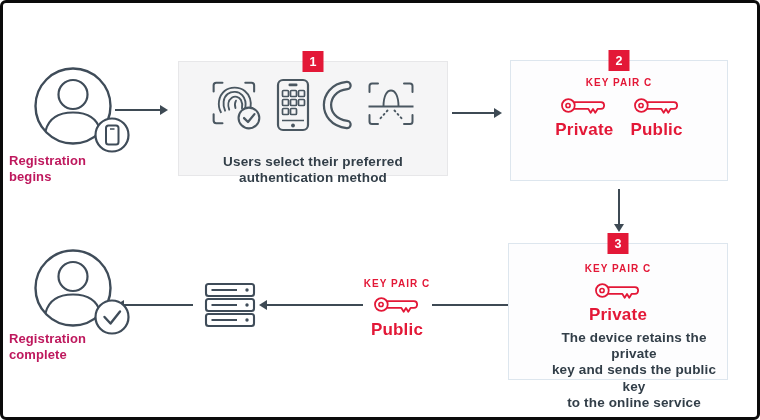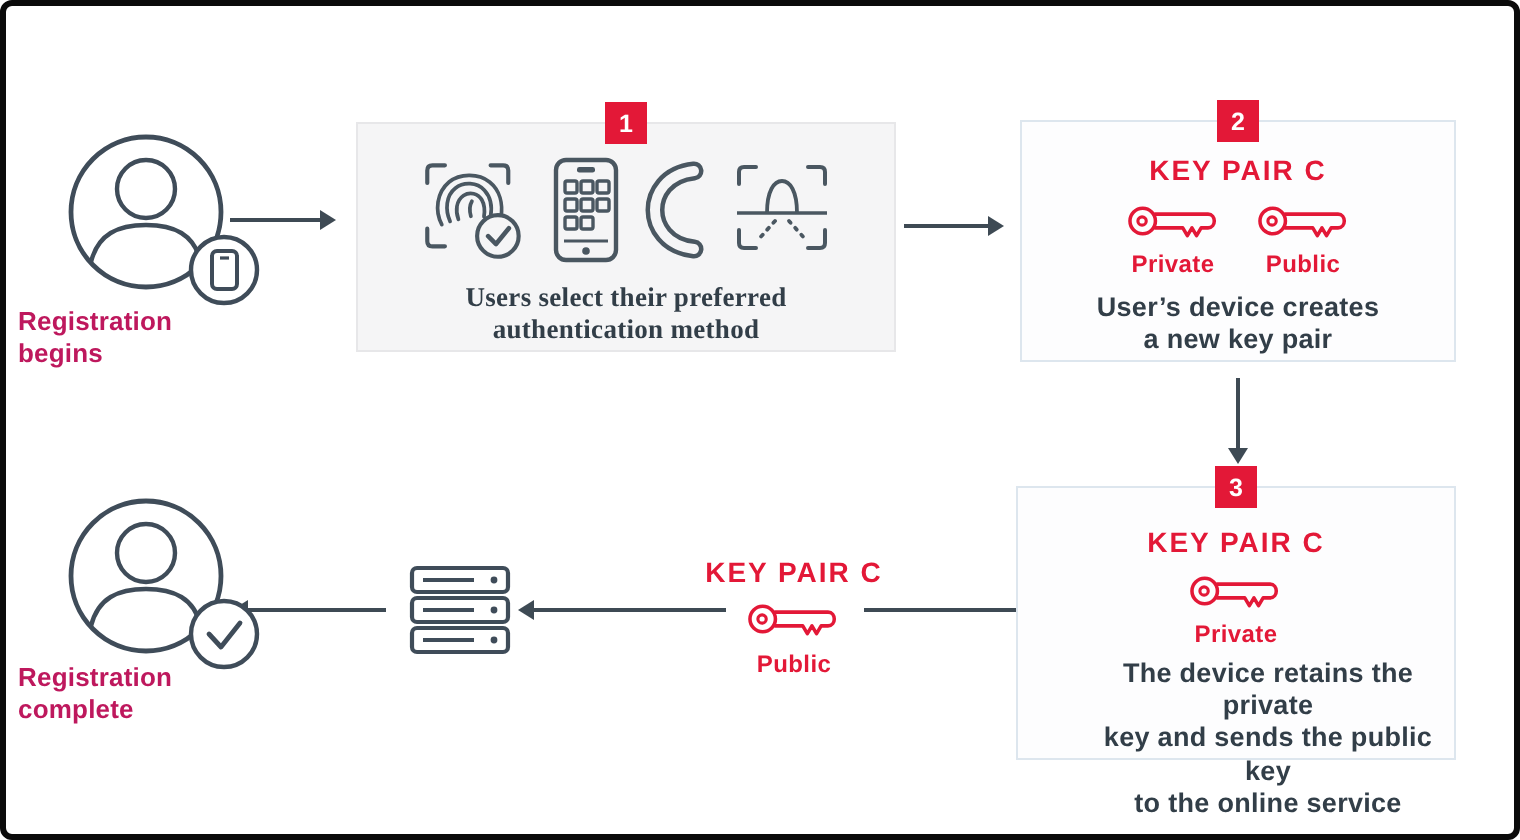--- a/index.html
+++ b/index.html
@@ -22,23 +22,23 @@
     position:absolute; top:-11px; left:50%; transform:translateX(-50%);
     width:21px; height:21px; background:#e31837; color:#ffffff;
     display:flex; align-items:center; justify-content:center;
     font-weight:700; font-size:12.5px;
   }
   .caption {
     text-align:center; font-weight:700; font-size:13.5px; line-height:1.2;
     color:#323e48; white-space:pre-line; letter-spacing:.15px;
   }
   .kp-title {
-    text-align:center; font-weight:700; font-size:14px; letter-spacing:1px; color:#e31837;
-  }
-  .key-label { text-align:center; font-weight:700; font-size:12px; color:#e31837; letter-spacing:.2px; }
+    text-align:center; font-weight:700; font-size:10px; letter-spacing:1px; color:#e31837;
+  }
+  .key-label { text-align:center; font-weight:700; font-size:17px; color:#e31837; letter-spacing:.2px; }
   .key-col { display:flex; flex-direction:column; align-items:center; }
   .icons-row { display:flex; align-items:center; gap:12px; margin-top:16px; }
   .keys-row { display:flex; gap:17px; margin-top:7px; }
   
   .arrow-h { position:absolute; height:2px; background:#3e4a54; }
   .arrow-h.head-right::after {
     content:""; position:absolute; right:-7px; top:-4px; width:0; height:0;
     border-left:8px solid #3e4a54; border-top:5px solid transparent; border-bottom:5px solid transparent;
   }
   .arrow-h.head-left::before {
@@ -116,21 +116,21 @@
           <path d="M38 3.5 H44 Q46.5 3.5 46.5 6 V12"></path>
           <path d="M3.5 35 V41.5 Q3.5 44 6 44 H12"></path>
           <path d="M46.5 35 V41.5 Q46.5 44 44 44 H38"></path>
         </g>
         <path d="M17.5 26.5 C17.5 15.5 21 10.5 25 10.5 C29 10.5 32.5 15.5 32.5 26.5" fill="none" stroke="#4a5761" stroke-width="1.9"></path>
         <line x1="2.5" y1="26.5" x2="47.5" y2="26.5" stroke="#4a5761" stroke-width="1.8"></line>
         <path d="M21.5 30.5 L12.5 40.5" fill="none" stroke="#4a5761" stroke-width="1.9" stroke-linecap="round" stroke-dasharray="1.2 3.4"></path>
         <path d="M28.5 30.5 L37.5 40.5" fill="none" stroke="#4a5761" stroke-width="1.9" stroke-linecap="round" stroke-dasharray="1.2 3.4"></path>
       </svg>
     </div>
-    <div class="caption" style="margin-top:9px;font-family:Liberation Serif, serif;">Users select their preferred
+    <div class="caption" style="margin-top:22px;">Users select their preferred
 authentication method</div>
   </div>
 
   <div class="arrow-h head-right" style="left:449px; top:109px; width:43px;"></div>
 
   <div class="box box-white" style="left:507px; top:57px; width:218px; height:121px; padding-top:16px;">
     <div class="badge">2</div>
     <div class="kp-title">KEY PAIR C</div>
     <div class="keys-row">
       <div class="key-col">
@@ -143,22 +143,20 @@
       </div>
       <div class="key-col">
         <svg width="48" height="21" viewBox="0 0 46 20">
           <circle cx="8" cy="10" r="6.1" fill="none" stroke="#e31837" stroke-width="1.7"></circle>
           <circle cx="7.7" cy="10" r="2" fill="none" stroke="#e31837" stroke-width="1.5"></circle>
           <path d="M14 6.7 H39.3 C43.3 6.7 43.3 13.3 39.3 13.3 H36 L33.8 17 L31.6 13.3 L29.4 17 L27.2 13.3 H14" fill="none" stroke="#e31837" stroke-width="1.7" stroke-linejoin="round" stroke-linecap="round"></path>
         </svg>
         <div class="key-label" style="margin-top:4px;">Public</div>
       </div>
     </div>
-    <div class="caption" style="margin-top:7px;">User’s device creates
-a new key pair</div>
   </div>
 
   <div class="arrow-v head-down" style="left:615px; top:186px; height:36px;"></div>
 
   <div class="box box-white" style="left:505px; top:240px; width:220px; height:137px; padding-top:19px;">
     <div class="badge">3</div>
     <div class="kp-title">KEY PAIR C</div>
     <div class="key-col" style="margin-top:6px;">
       <svg width="48" height="21" viewBox="0 0 46 20">
         <circle cx="8" cy="10" r="6.1" fill="none" stroke="#e31837" stroke-width="1.7"></circle>

